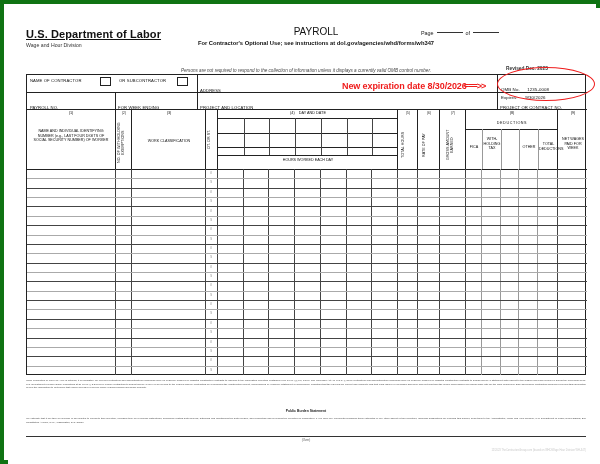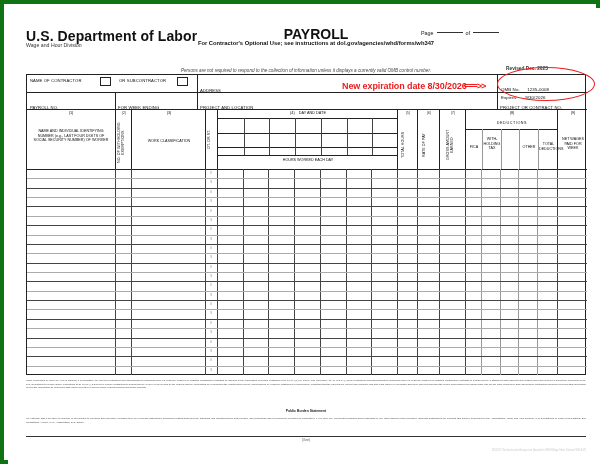--- a/index.html
+++ b/index.html
@@ -14,23 +14,23 @@
     box-sizing:border-box;
     border:4px solid #0f7313;
     background:#ffffff;
   }
   .sheet{
     position:absolute;left:4px;top:4px;width:592px;height:456px;
     background:#ffffff;
   }
   
   .hdr{position:absolute;left:18px;top:14px;width:560px;height:46px;}
-  .dol-title{position:absolute;left:0;top:6px;font-size:14px;font-weight:bold;color:#111;letter-spacing:.1px;}
+  .dol-title{position:absolute;left:0;top:6px;font-size:11px;font-weight:bold;color:#111;letter-spacing:.1px;text-decoration:underline;}
   .dol-sub{position:absolute;left:0;top:20px;font-size:5.2px;color:#333;}
-  .payroll-title{position:absolute;left:190px;top:4px;width:200px;text-align:center;font-size:14px;font-weight:bold;color:#111;}
+  .payroll-title{position:absolute;left:190px;top:4px;width:200px;text-align:center;font-size:10px;font-weight:normal;color:#111;}
   .payroll-sub{position:absolute;left:118px;top:18px;width:344px;text-align:center;font-size:5.8px;font-weight:bold;color:#111;}
   .page-of{position:absolute;left:395px;top:8px;font-size:5.4px;color:#222;}
   .page-of .rule{display:inline-block;width:26px;border-bottom:.8px solid #333;margin:0 3px;vertical-align:2px;}
   
   .whd{position:absolute;left:470px;top:2px;width:92px;height:42px;}
   .whd-bars{position:absolute;left:0;top:6px;width:17px;height:20px;}
   .whd-bars i{display:block;background:#6d6d6d;height:2px;margin-bottom:2.2px;}
   .whd-bars i:nth-child(1){width:9px;margin-left:8px;}
   .whd-bars i:nth-child(2){width:12px;margin-left:5px;}
   .whd-bars i:nth-child(3){width:15px;margin-left:2px;}

